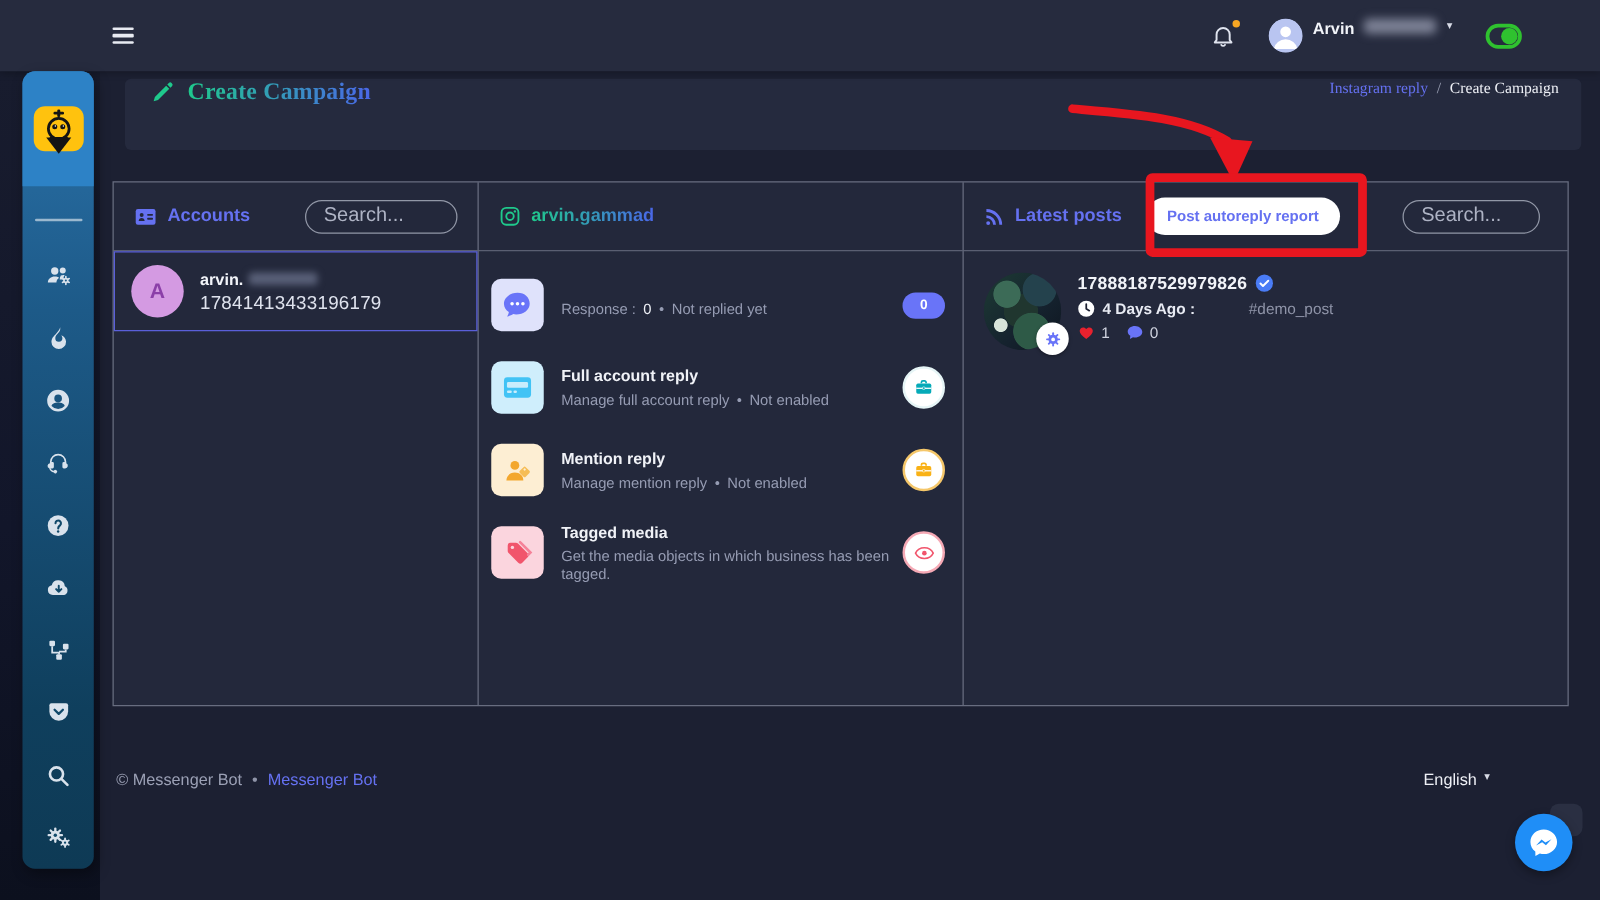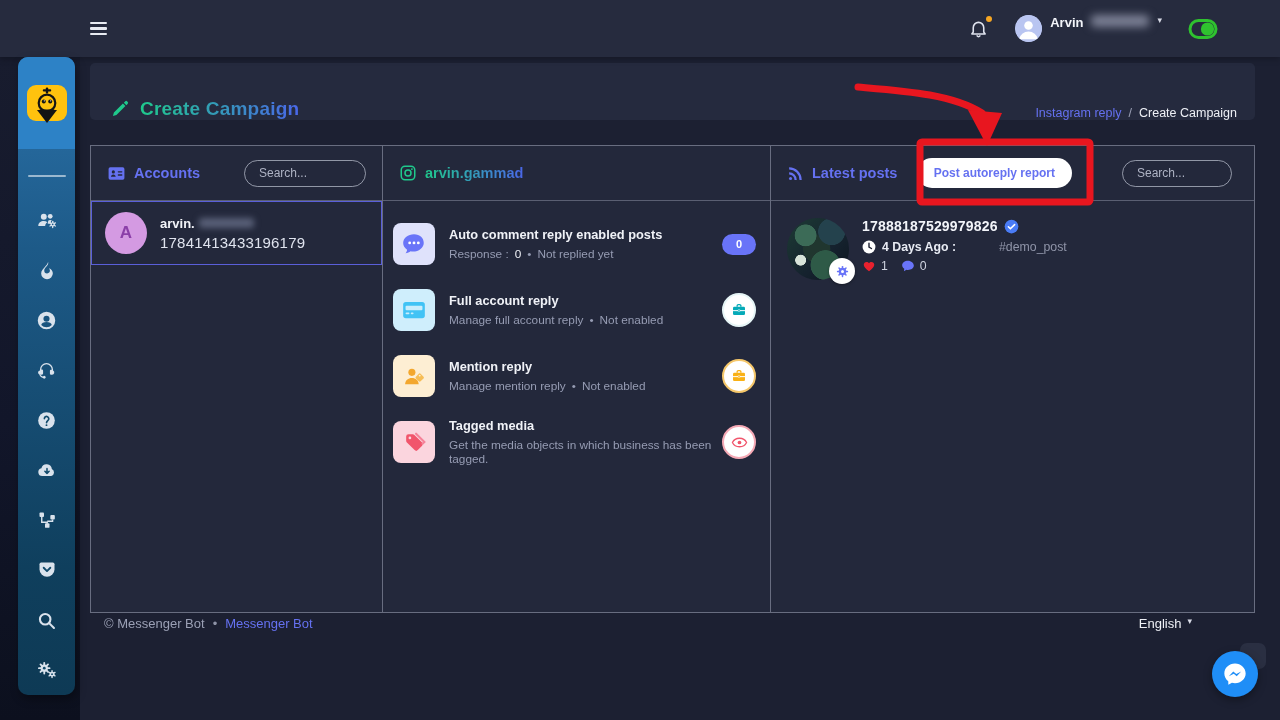--- a/index.html
+++ b/index.html
@@ -38,46 +38,46 @@
   .logo-tail { position:absolute; bottom:-12px; left:50%; transform:translateX(-50%);
                width:0; height:0; border:10px solid transparent; border-top:13px solid #141414; }
   .side-divider { position:absolute; top:118px; left:50%; transform:translateX(-50%);
                   width:38px; height:2px; background:rgba(255,255,255,.55); border-radius:1px; }
   .side-icons { position:absolute; top:138px; left:0; right:0;
                 display:flex; flex-direction:column; align-items:center; }
   .s-icon { height:50px; width:100%; display:flex; align-items:center; justify-content:center;
             color:#d9e2ec; cursor:pointer; }
 
   
-  .banner { position:absolute; left:90px; top:63px; width:1165px; height:57px;
-            background:#252a3e; border-radius:5px; display:flex; align-items:flex-end;
-            justify-content:space-between; padding:0 18px 0 20px; }
+  .banner { position:absolute; left:100px; top:63px; width:1165px; height:57px;
+            background:#252a3e; border-radius:5px; display:flex; align-items:flex-start;
+            justify-content:space-between; padding:0 18px 0 20px;font-family:Liberation Serif, serif; }
   .banner-title { display:flex; align-items:center; gap:10px; }
   .banner-title h1 { font-size:19px; font-weight:700; letter-spacing:.2px;
             background:linear-gradient(90deg,#1fc98c,#4a67e8);
             -webkit-background-clip:text; background-clip:text; color:transparent; }
   .breadcrumb { display:flex; align-items:center; gap:7px; font-size:12.5px; }
   .breadcrumb a { color:#6571f1; text-decoration:none; cursor:pointer; }
   .breadcrumb .sep { color:#9ba0b5; }
   .breadcrumb .cur { color:#eef0f6; }
 
   
-  .panel { position:absolute; left:90px; top:145px; width:1165px; height:468px;
+  .panel { position:absolute; left:90px; top:145px; width:1165px; height:420px;
            background:#23283b; border:1px solid rgba(173,178,197,.5);
            display:grid; grid-template-columns:292px 388px 1fr; }
   .col { min-width:0; }
   .col-accounts, .col-detail { border-right:1px solid rgba(173,178,197,.5); }
   .col-head { height:55px; border-bottom:1px solid rgba(173,178,197,.4);
               display:flex; align-items:center; justify-content:space-between; padding:0 16px; }
   .col-title { display:flex; align-items:center; gap:8px; font-weight:700; font-size:14.5px; }
   .purple { color:#6571f1; }
   .grad-text { background:linear-gradient(90deg,#1fc98c,#4a67e8);
                -webkit-background-clip:text; background-clip:text; color:transparent; }
   .search-pill { width:122px; height:27px; border-radius:14px; background:transparent;
-                 border:1px solid rgba(205,210,225,.65); color:#ffffff; font-size:12px;
+                 border:1px solid rgba(205,210,225,.65); color:#ffffff; font-size:16px;
                  padding:0 14px; outline:none; font-family:inherit; }
   .search-pill::placeholder { color:#aeb3c4; }
 
   .account-item { height:64px; border:1px solid #5a5fd9; display:flex; align-items:center;
                   gap:13px; padding:0 13px; cursor:pointer; }
   .acct-avatar { width:42px; height:42px; border-radius:50%; background:#d49ae2;
                  display:flex; align-items:center; justify-content:center;
                  color:#8b3fa8; font-weight:700; font-size:17px; }
   .acct-name { color:#f2f4f9; font-weight:700; font-size:13px; display:flex; align-items:center; gap:4px; }
   .redacted2 { width:55px; height:10px; border-radius:3px; background:#596078;
@@ -124,21 +124,21 @@
   .post-line1 { display:flex; align-items:center; gap:6px; }
   .post-id { color:#f2f4f9; font-weight:700; font-size:14px; letter-spacing:.2px; }
   .post-line2 { display:flex; align-items:center; gap:6px; margin-top:6px; font-size:12.3px; }
   .post-time { color:#e8ebf3; font-weight:700; }
   .post-hash { color:#8f94a8;margin-left:37px; }
   .post-line3 { display:flex; align-items:center; gap:5px; margin-top:5px;
                 font-size:12.3px; color:#cfd3df; }
   .cmt-gap { margin-left:8px; }
 
   
-  .page-footer { position:absolute; left:104px; right:88px; top:613px; height:20px;
+  .page-footer { position:absolute; left:93px; right:88px; top:613px; height:20px;
                  display:flex; justify-content:space-between; align-items:center; font-size:13px; }
   .foot-left { display:flex; align-items:center; gap:8px; color:#9ba0b5; }
   .foot-left a { color:#6571f1; text-decoration:none; cursor:pointer; }
   .foot-dot { color:#8f94a8; }
   .lang { display:flex; align-items:flex-start; gap:6px; color:#eef0f6; cursor:pointer; }
   .lang .caret { font-size:9px; }
 
   
   .fab-square { position:absolute; left:1240px; top:643px; width:26px; height:26px;
                 border-radius:7px; background:#2a2f42; z-index:39; }
@@ -355,21 +355,20 @@
         <div class="opt-row">
           <div class="opt-icon bg-lavender">
             <svg width="26" height="26" viewBox="0 0 24 24">
               <path fill="#6974f8" d="M12 3C6.5 3 2 6.6 2 11c0 2.5 1.4 4.7 3.6 6.2-.1 1-.5 2.4-1.4 3.3 1.8-.2 3.5-1 4.6-1.8.7.2 1.4.3 2.2.3 5.5 0 10-3.6 10-8S17.5 3 12 3z"></path>
               <circle cx="8" cy="11" r="1.3" fill="#fff"></circle>
                 <circle cx="12" cy="11" r="1.3" fill="#fff"></circle>
                 <circle cx="16" cy="11" r="1.3" fill="#fff"></circle>
             </svg>
           </div>
           <div class="opt-text">
-            <div class="opt-title">Auto comment reply enabled posts</div>
             <div class="opt-sub">
               <span>Response :</span>
               <span class="sub-strong">0</span>
               <span class="dot-sep">•</span>
               <span>Not replied yet</span>
             </div>
           </div>
           <div class="badge-pill">0</div>
         </div>
 

